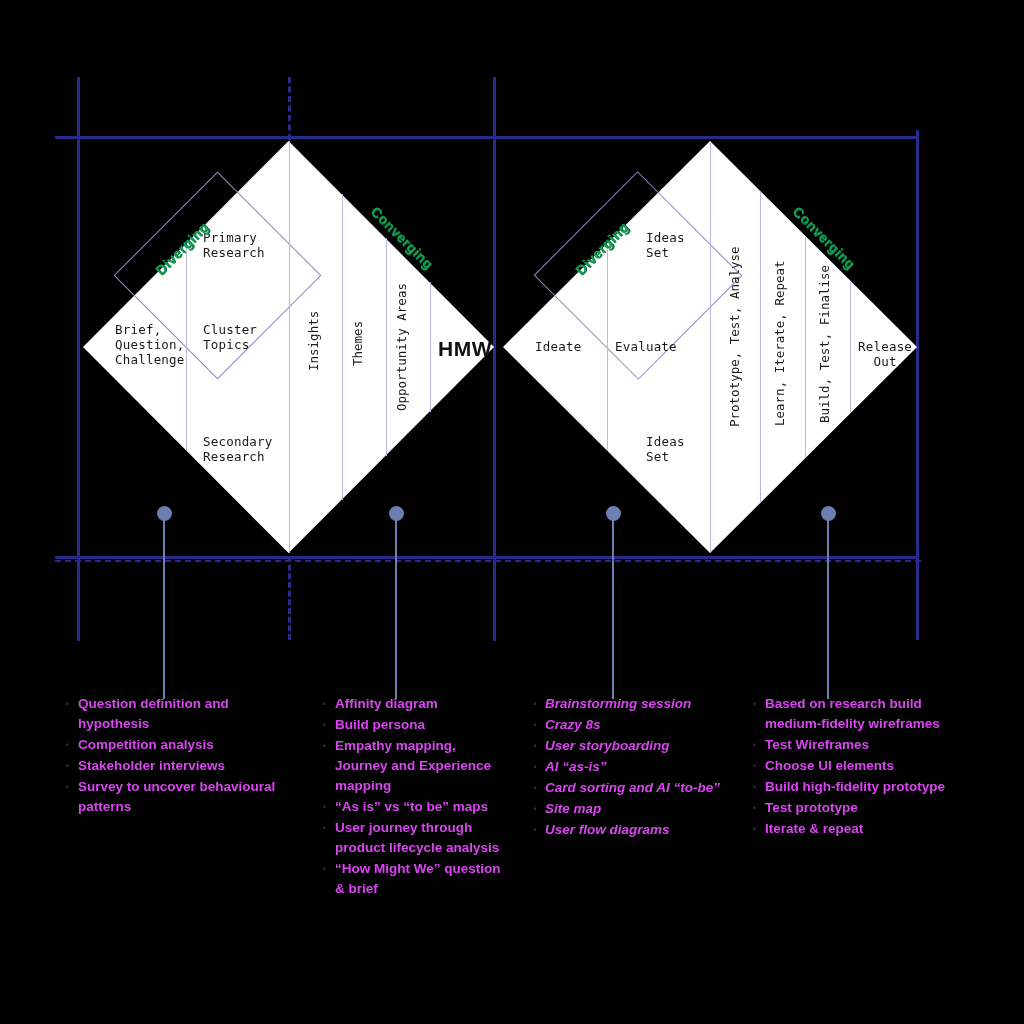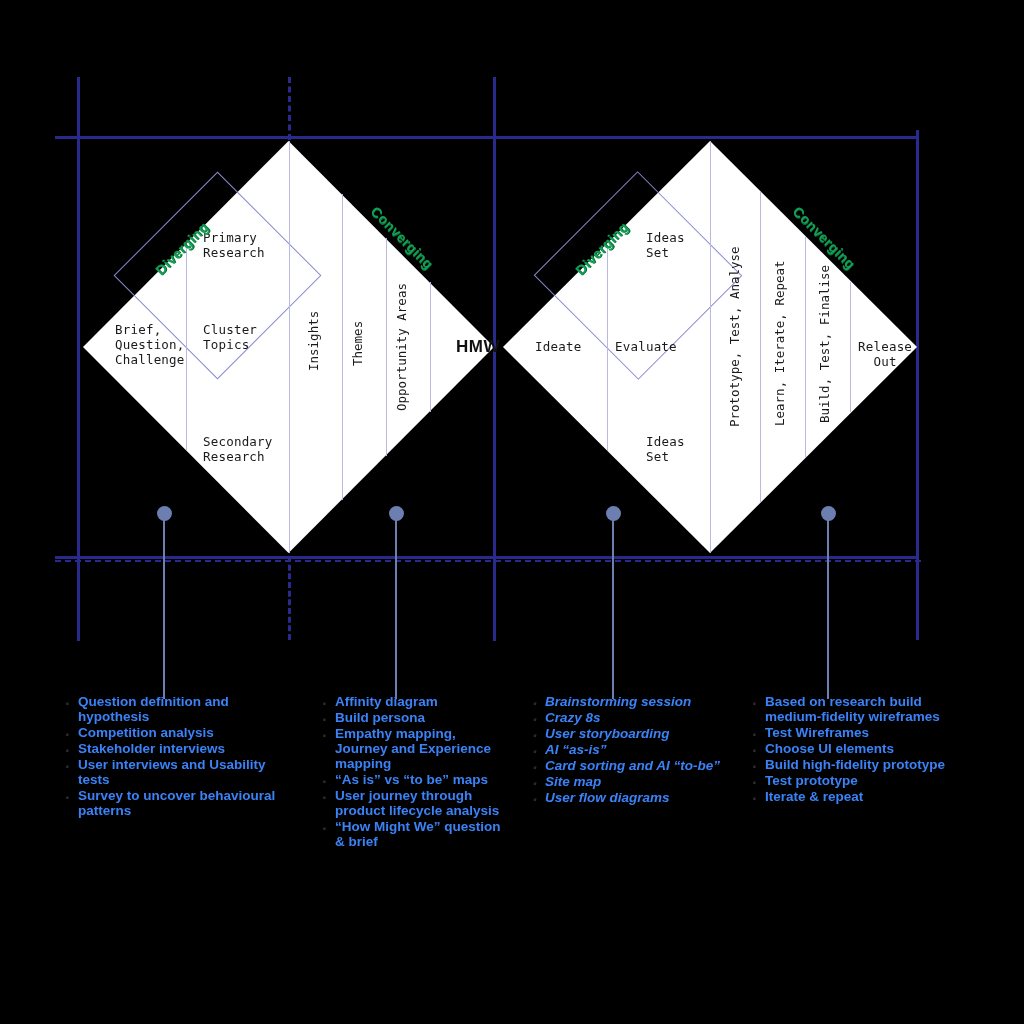--- a/index.html
+++ b/index.html
@@ -21,38 +21,38 @@
   .divider{position:absolute;width:1px;background:#b9b9e2;}
 
   
   .mono{font-family:"DejaVu Sans Mono","Liberation Mono",monospace;color:#1a1a1a;}
   .lbl{position:absolute;font-size:12.5px;line-height:15px;letter-spacing:.2px;
        white-space:pre;}
   .lbl.ctr{text-align:center;}
   .vlbl{position:absolute;font-size:12.5px;line-height:15px;white-space:nowrap;
         transform-origin:0 0;transform:rotate(-90deg);}
   .hmw{position:absolute;font-family:"Liberation Sans",sans-serif;
-       font-size:17px;font-weight:700;color:#111;letter-spacing:.5px;margin-left:18px;}
+       font-size:21px;font-weight:700;color:#111;letter-spacing:.5px;}
 
   
   .green{position:absolute;color:#12a055;font-weight:700;font-size:14px;
      letter-spacing:.4px;white-space:nowrap;transform-origin:0 0;
      font-family:"Liberation Sans",sans-serif;
      text-shadow:0.8px 0.8px 0 #0b6b38;}
   .green.up{transform:rotate(-45deg);}
   .green.dn{transform:rotate(45deg);}
 
   
   .pin{position:absolute;}
   .pin .dot{position:absolute;left:0;top:0;width:15px;height:15px;border-radius:50%;
        background:#6c7fb0;}
   .pin .stem{position:absolute;left:6px;top:13px;width:2px;background:#6c7fb0;}
 
   
-  .col{position:absolute;color:#3b82f6;font-size:13.5px;line-height:15px;
+  .col{position:absolute;color:#d946ef;font-size:13.5px;line-height:20px;
        font-family:"Liberation Sans",sans-serif;font-weight:600;}
   .col ul{list-style:none;margin:0;padding:0;}
   .col li{position:relative;padding-left:15px;margin:0 0 1px 0;}
   .col li:before{content:"\00B7";position:absolute;left:2px;top:-1px;
        font-size:17px;line-height:21px;color:#2c2c2c;}
 </style>
 </head>
 <body>
 
 <div id="stage">
@@ -145,21 +145,20 @@
   <div class="pin" style="left:821px;top:506px;">
     <div class="dot"></div>
     <div class="stem" style="height:180px;"></div>
   </div>
 
   <div class="col" style="left:63px;top:694px;width:218px;">
     <ul>
       <li>Question definition and hypothesis</li>
       <li>Competition analysis</li>
       <li>Stakeholder interviews</li>
-      <li>User interviews and Usability tests</li>
       <li>Survey to uncover behavioural patterns</li>
     </ul>
   </div>
 
   <div class="col" style="left:320px;top:694px;width:190px;">
     <ul>
       <li>Affinity diagram</li>
       <li>Build persona</li>
       <li>Empathy mapping, Journey and Experience mapping</li>
       <li>“As is” vs “to be” maps</li>

